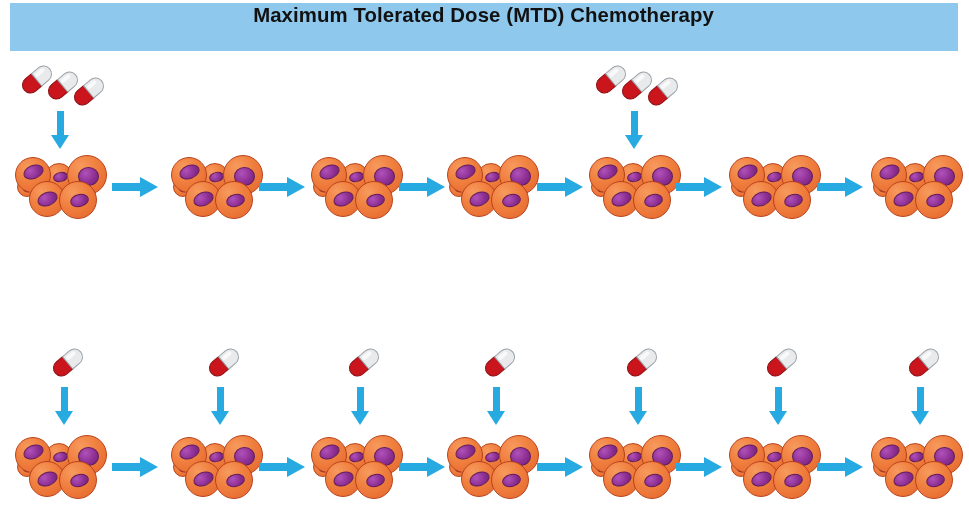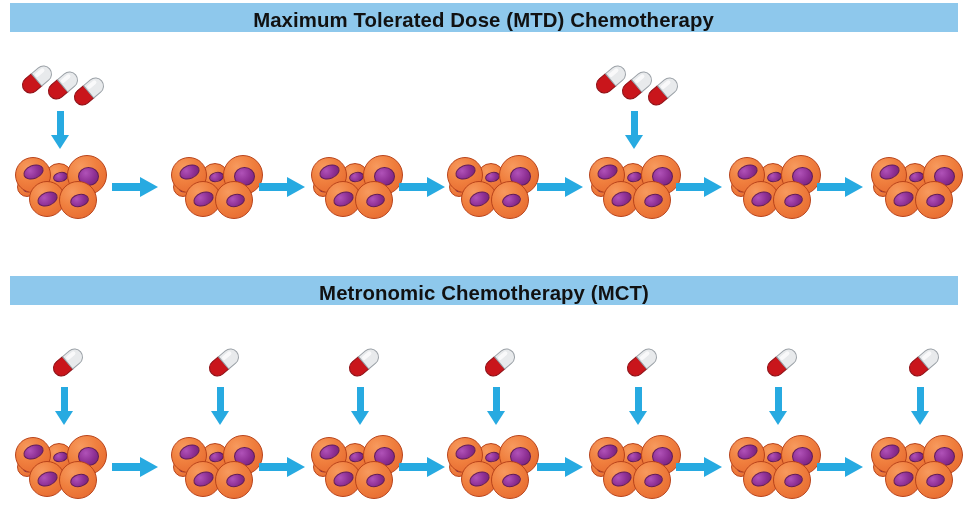--- a/index.html
+++ b/index.html
@@ -1,23 +1,23 @@
 <!DOCTYPE html>
 <html><head>
 <meta charset="utf-8">
 <style>
   html,body{margin:0;padding:0;background:#ffffff;}
   body{width:969px;height:508px;overflow:hidden;
        font-family:"Liberation Sans","DejaVu Sans",sans-serif;}
   #root{position:relative;width:969px;height:508px;background:#fff;}
 
   .banner{
-    position:absolute;left:10px;width:948px;height:29px;
+    position:absolute;left:10px;width:948px;height:48px;
     background:#8ec8ec;
-    display:flex;align-items:flex-end;justify-content:center;
+    display:flex;align-items:flex-start;justify-content:center;
   }
   .banner-title{
     font-size:21px;font-weight:bold;color:#111111;
     letter-spacing:.1px;white-space:nowrap;
     transform:scaleX(.97);
   }
   #banner-mtd{top:3px;}
   #banner-mct{top:276px;}
 
   .row{position:absolute;left:0;width:969px;}
@@ -301,23 +301,20 @@
       <div class="right-arrow" style="left: 676px; top: 122px;">
         <div class="shaft"></div>
         <div class="head"></div>
       </div>
       <div class="right-arrow" style="left: 817px; top: 122px;">
         <div class="shaft"></div>
         <div class="head"></div>
       </div>
     </div>
 
-  <div class="banner" id="banner-mct">
-    <span class="banner-title">Metronomic Chemotherapy (MCT)</span>
-  </div>
 
   <div class="row" id="row-mct">
       <div class="capsule-group">
         <div class="capsule" style="left: 51px; top: 24px;">
           <div class="cap-left"></div>
           <div class="cap-right"></div>
           <div class="cap-shine"></div>
         </div>
       </div>
       <div class="down-arrow" style="left: 55px; top: 57px;">

